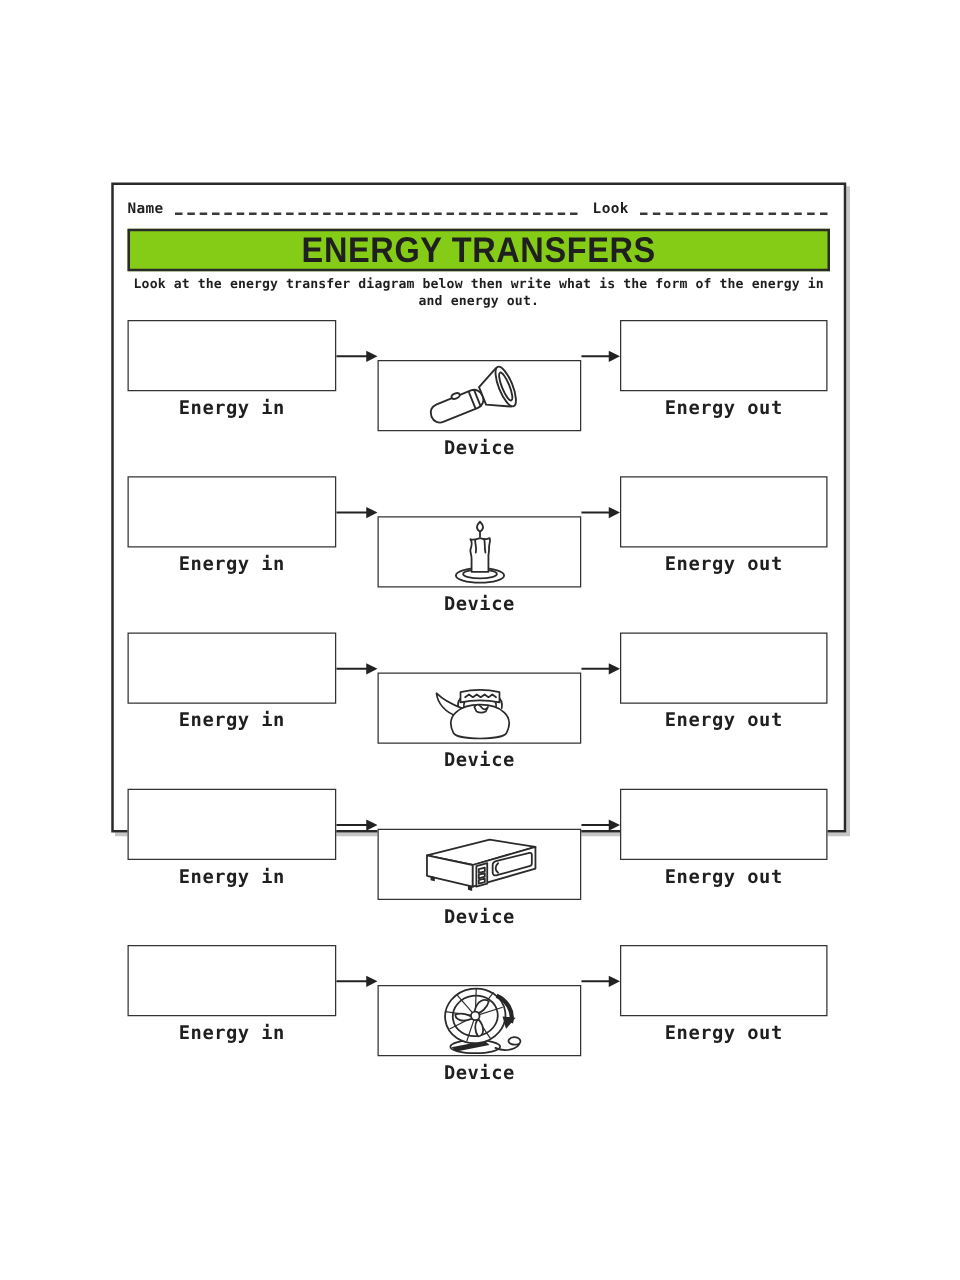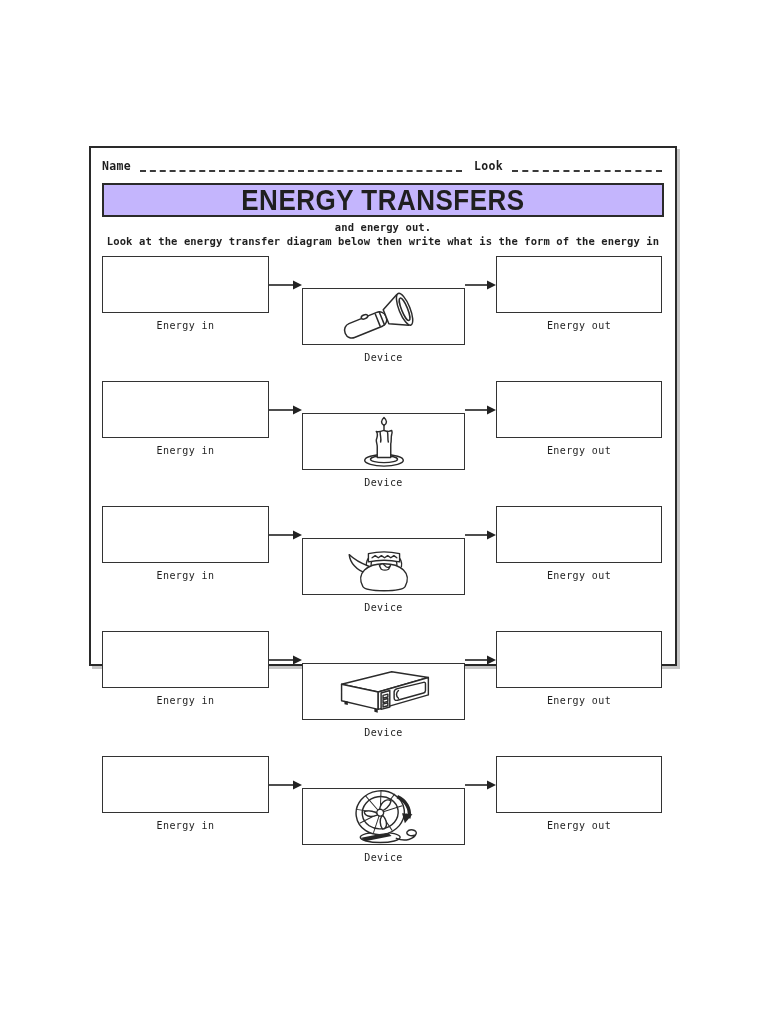--- a/index.html
+++ b/index.html
@@ -15,40 +15,40 @@
   }
   .name-row{
     display:flex;align-items:flex-end;height:17px;
     font-size:11.5px;font-weight:700;letter-spacing:.3px;
   }
   .fill-line{border-bottom:2px dashed #3a3a3a;height:11px;}
   .fill-line.name{flex:1;margin:0 12px 1px 9px;}
   .fill-line.date{width:150px;margin:0 2px 1px 9px;}
   .title-box{
     border:2px solid #2a2a2a;margin-top:10px;height:30px;
-    display:flex;align-items:center;justify-content:center;background:#c4b5fd;
+    display:flex;align-items:center;justify-content:center;background:#84cc16;
   }
   .title-text{
     font-family:"Liberation Sans", sans-serif;font-weight:700;font-size:26px;
     letter-spacing:.5px;transform:scaleY(1.1);white-space:nowrap;
   }
   .instructions{
     margin-top:4px;text-align:center;font-size:10.5px;font-weight:700;
     line-height:1.29;letter-spacing:.1px;
   }
   .rows{margin-top:8px;}
   .t-row{display:flex;align-items:flex-start;margin-bottom:16px;}
   .col{display:flex;flex-direction:column;align-items:center;}
   .c1{width:167px;}.c2{width:163px;margin-top:32px;}.c3{width:166px;}
   .answer-box,.device-box{
     width:100%;height:57px;box-sizing:border-box;background:#fff;
     border:1.5px solid #333;
   }
   .device-box{display:flex;align-items:center;justify-content:center;overflow:hidden;}
-  .box-label{margin-top:6px;font-size:10px;font-weight:400;letter-spacing:.4px;line-height:14px;text-align:right;}
+  .box-label{margin-top:6px;font-size:15px;font-weight:700;letter-spacing:.4px;line-height:14px;text-align:right;}
   .arrow-cell{height:57px;display:flex;align-items:center;justify-content:center;}
   .a1{width:33px;}.a2{width:31px;}
   .sk{fill:none;stroke:#2b2b2b;stroke-width:1.5;stroke-linecap:round;stroke-linejoin:round;}
   .skf{fill:#ffffff;stroke:#2b2b2b;stroke-width:1.5;stroke-linecap:round;stroke-linejoin:round;}
   .dark{fill:#262626;stroke:none;}
 </style>
 </head>
 <body>
 
 <div class="sheet">
@@ -58,22 +58,22 @@
     <div class="fill-line name"></div>
     <span>Look</span>
     <div class="fill-line date"></div>
   </div>
 
   <div class="title-box">
     <span class="title-text">ENERGY TRANSFERS</span>
   </div>
 
   <div class="instructions">
+    <div>Look at the energy transfer diagram below then write what is the form of the energy in</div>
     <div>and energy out.</div>
-    <div>Look at the energy transfer diagram below then write what is the form of the energy in</div>
   </div>
 
   <div class="rows">
 
     <div class="t-row">
       <div class="col c1">
         <div class="answer-box"></div>
         <div class="box-label">Energy in</div>
       </div>
       <div class="arrow-cell a1">

